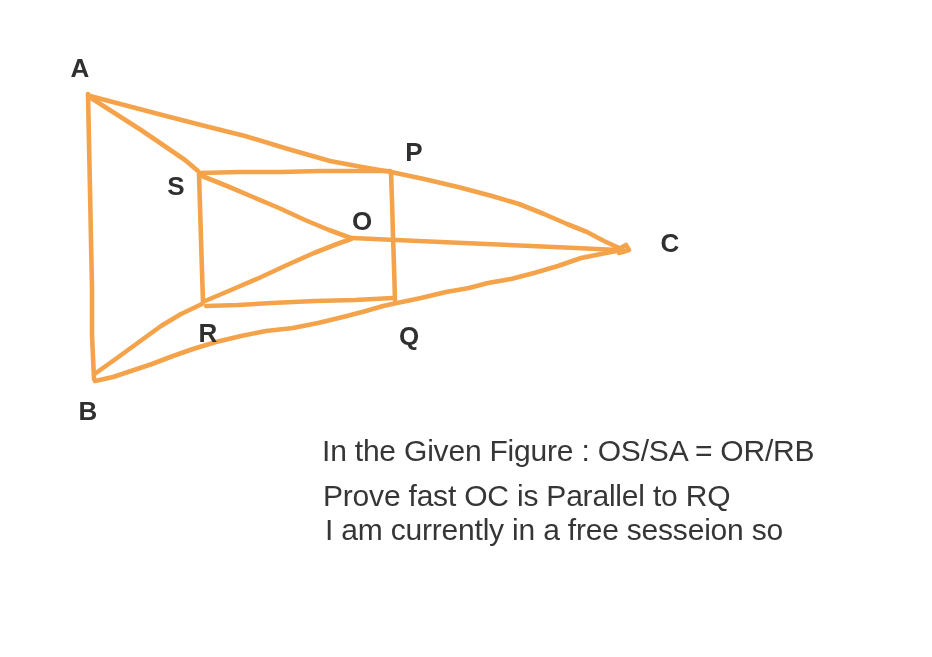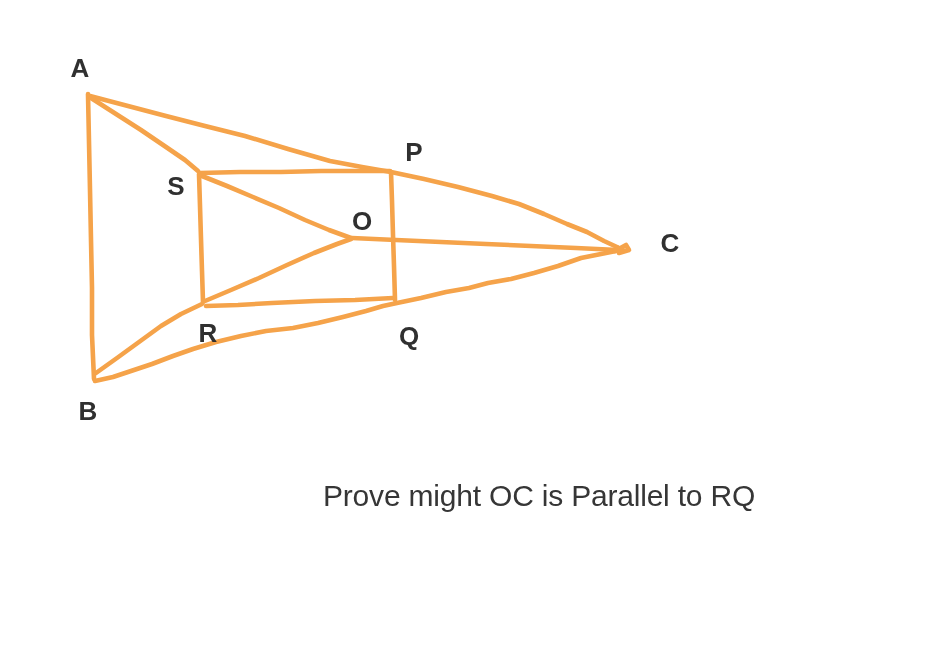--- a/index.html
+++ b/index.html
@@ -81,15 +81,17 @@
 
   <span class="vlabel pos-A">A</span>
   <span class="vlabel pos-S">S</span>
   <span class="vlabel pos-P">P</span>
   <span class="vlabel pos-O">O</span>
   <span class="vlabel pos-C">C</span>
   <span class="vlabel pos-R">R</span>
   <span class="vlabel pos-Q">Q</span>
   <span class="vlabel pos-B">B</span>
 
-  <div class="pline pline-2">Prove might OC is Parallel to RQ</div>
+  <div class="pline pline-1">In the Given Figure : OS/SA = OR/RB</div>
+  <div class="pline pline-2">Prove fast OC is Parallel to RQ</div>
+  <div class="pline pline-3">I am currently in a free sesseion so</div>
 
 </div>
 
 </body></html>

